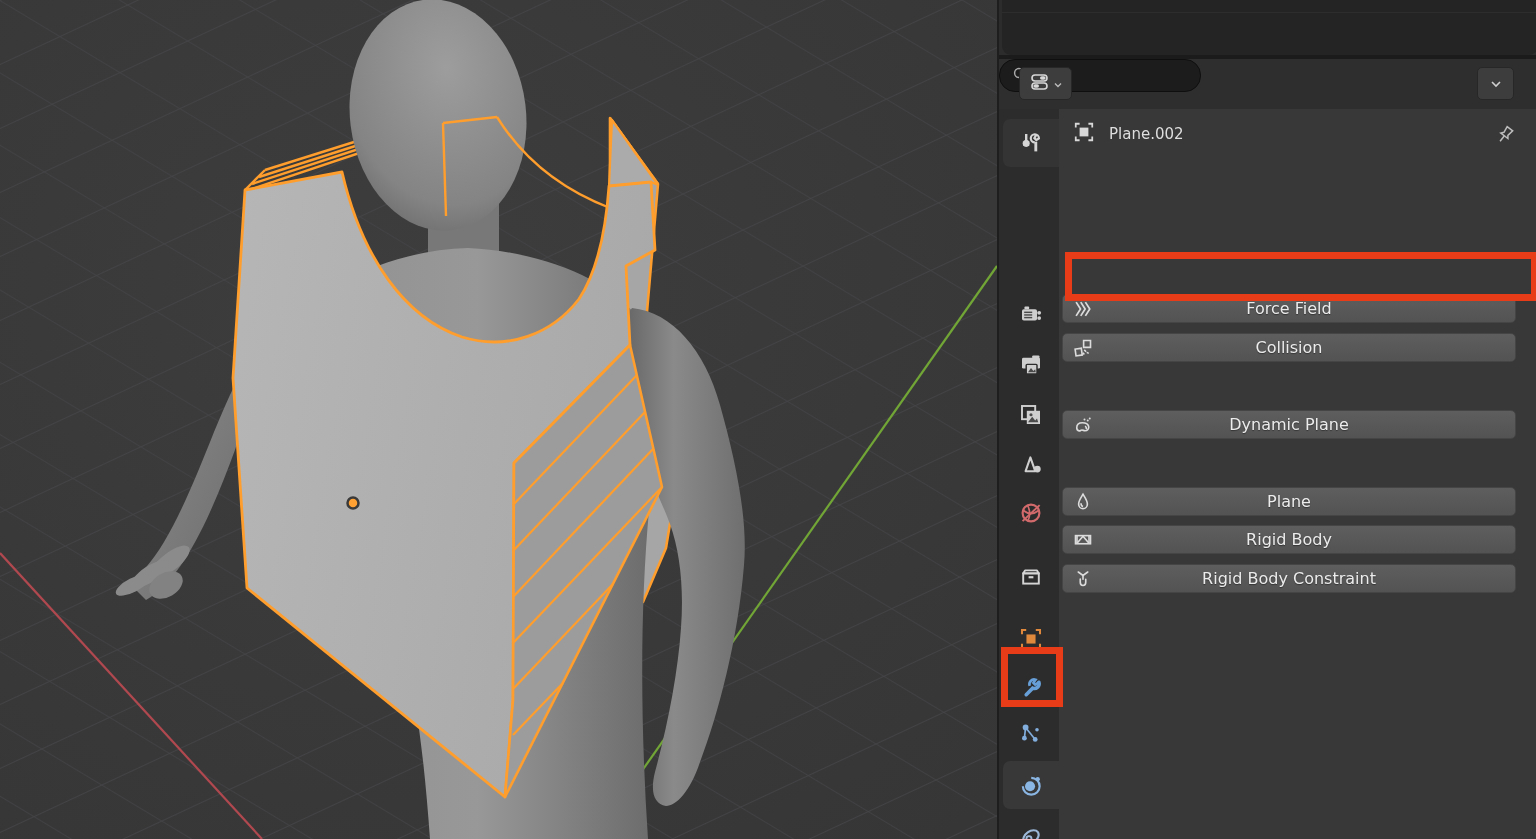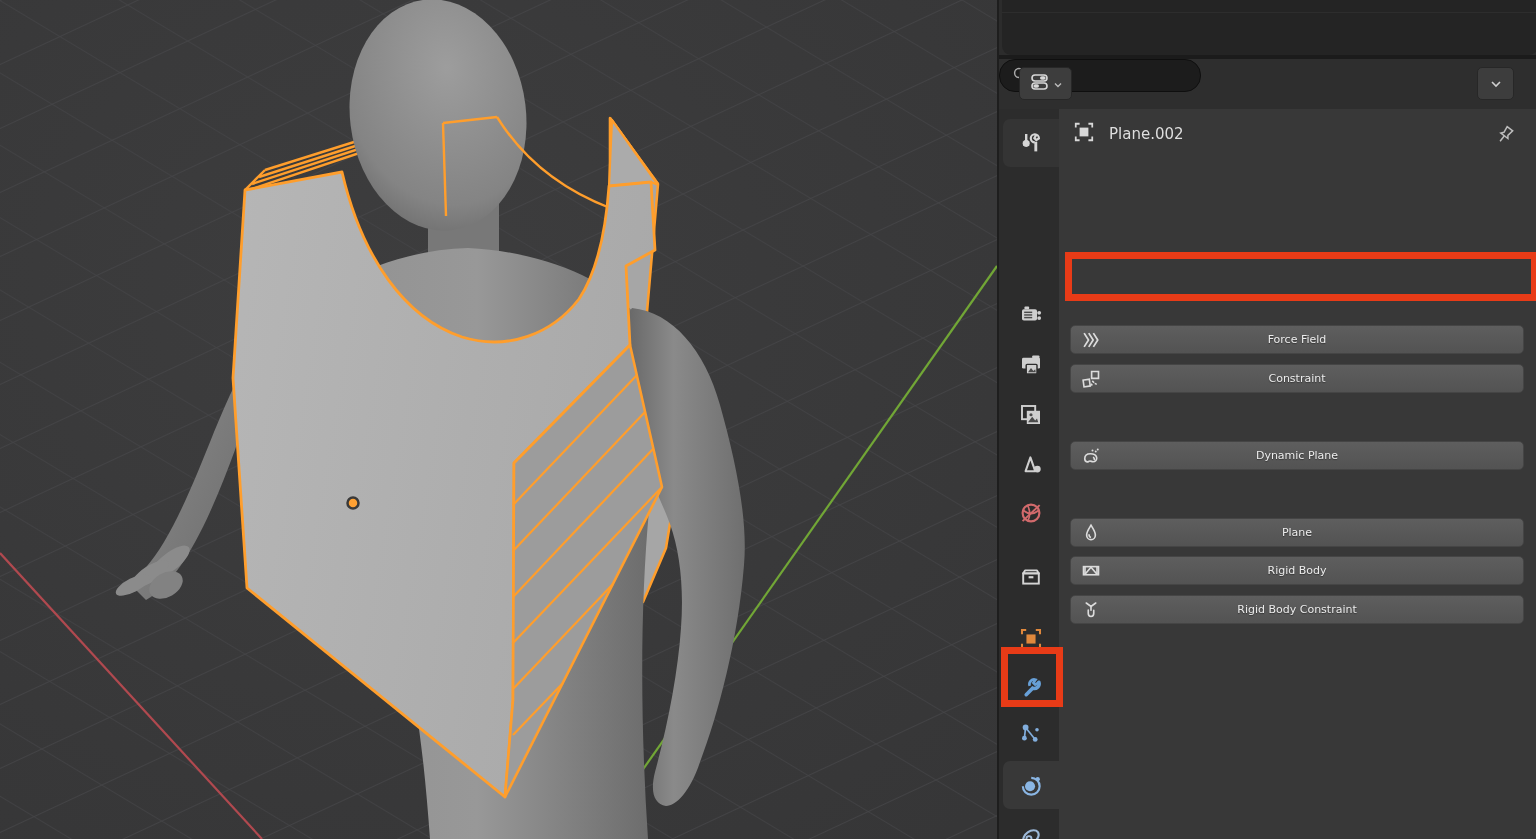--- a/index.html
+++ b/index.html
@@ -27,24 +27,24 @@
 
   .content{left:60px;top:109px;width:479px;height:730px;background:#383838;}
   .rail{left:2px;top:109px;width:58px;height:730px;background:#2c2c2c;}
   .tab{position:absolute;left:2px;width:56px;height:48px;display:flex;align-items:center;justify-content:center;}
   .tab.plate{background:#343434;border-radius:7px 0 0 7px;}
   .tab.active{background:#383838;border-radius:7px 0 0 7px;}
 
   .crumb{position:absolute;left:14px;top:12px;display:flex;align-items:center;gap:14px;color:#dedede;font-size:15px;}
   .pin{position:absolute;right:22px;top:14px;}
 
-  .pbtn{position:absolute;left:11px;width:454px;height:29px;border-radius:5px;box-sizing:border-box;
+  .pbtn{position:absolute;left:3px;width:454px;height:29px;border-radius:5px;box-sizing:border-box;
     background:linear-gradient(#5e5e5e,#535353);border:1px solid #454545;
-    display:flex;align-items:center;justify-content:center;color:#ececec;font-size:11px;
-    text-shadow:0 1px 1px rgba(0,0,0,.4);margin-top:31px;}
+    display:flex;align-items:center;justify-content:center;color:#ececec;font-size:16px;
+    text-shadow:0 1px 1px rgba(0,0,0,.4);}
   .pbtn .bicon{position:absolute;left:10px;top:4px;}
 
   
   .annot{position:absolute;border:7px solid #e83b17;box-sizing:border-box;pointer-events:none;}
   #annot-cloth{left:66px;top:252px;width:473px;height:49px;}
   #annot-physics{left:2px;top:647px;width:62px;height:60px;}
 </style>
 </head>
 <body>
 
@@ -343,21 +343,21 @@
 
       <div class="pbtn" style="top:224px">
         <span class="bicon">
           <svg width="20" height="20" viewBox="0 0 16 16" fill="none" stroke="#dcdcdc" stroke-width="1.3">
             <path d="M8.5 2 L14 2 L14 7.5 L8.5 7.5 Z"></path>
             <path d="M2 8.5 L7 8.5 L7 14 L2 14 Z" transform="rotate(-8 4.5 11)"></path>
             <line x1="9" y1="9.5" x2="10.5" y2="11"></line>
               <line x1="8" y1="11.8" x2="9" y2="13.2"></line>
               <line x1="11" y1="11.5" x2="12.6" y2="12.3"></line>
           </svg></span>
-        <span>Constraint</span>
+        <span>Collision</span>
       </div>
 
 
       <div class="pbtn" style="top:301px">
         <span class="bicon">
           <svg width="20" height="20" viewBox="0 0 16 16" fill="none" stroke="#dcdcdc" stroke-width="1.3">
             <path d="M3 10.2 C3 7.6 5 6.2 7.5 6.2 C10 6.2 12 7.2 12.5 9 C13 11 11.5 12.6 9.6 12.6 C8.6 12.6 8.1 12 7.1 12 C6.1 12 5.9 12.9 4.9 12.7 C3.7 12.5 3 11.5 3 10.2 Z"></path>
             <path d="M9.6 9 C10.5 9.4 11 10.4 10.5 11.3"></path>
             <circle cx="9.2" cy="3.6" r="0.8" fill="#dcdcdc" stroke="none"></circle>
             <circle cx="11.8" cy="4.4" r="0.8" fill="#dcdcdc" stroke="none"></circle>

